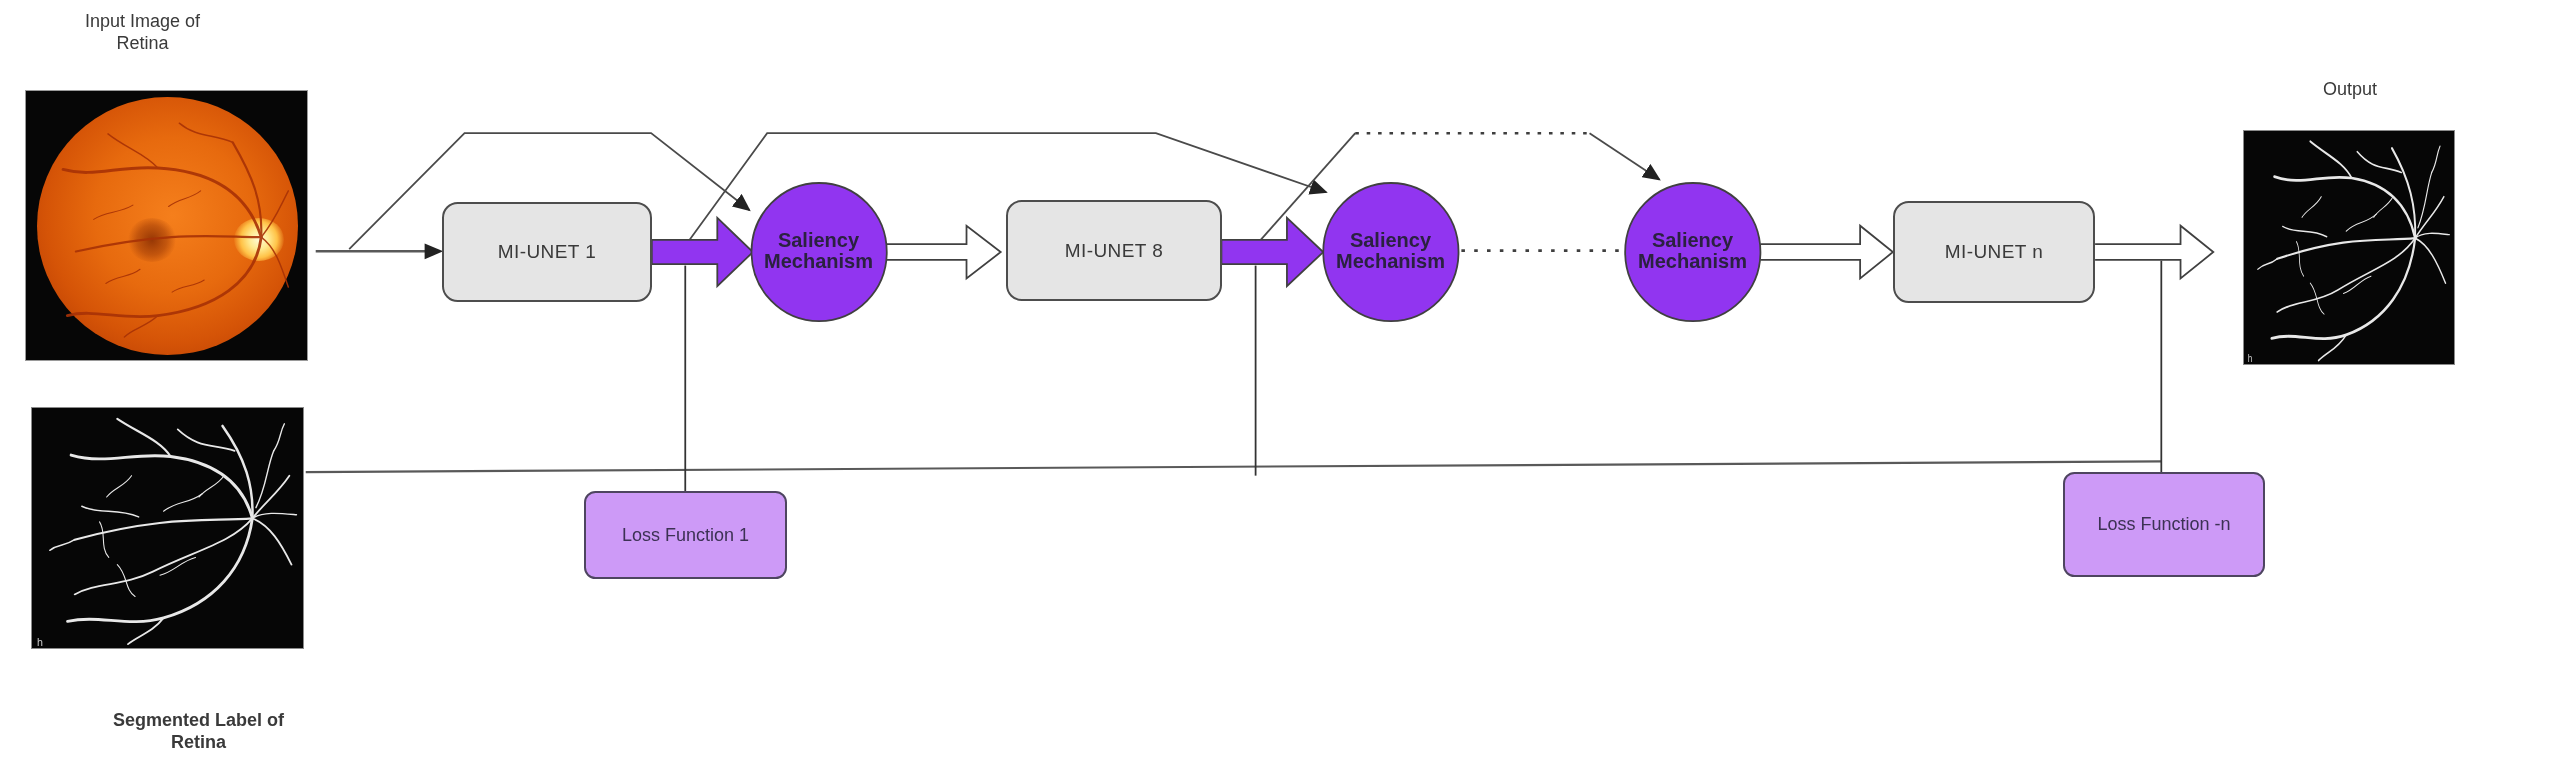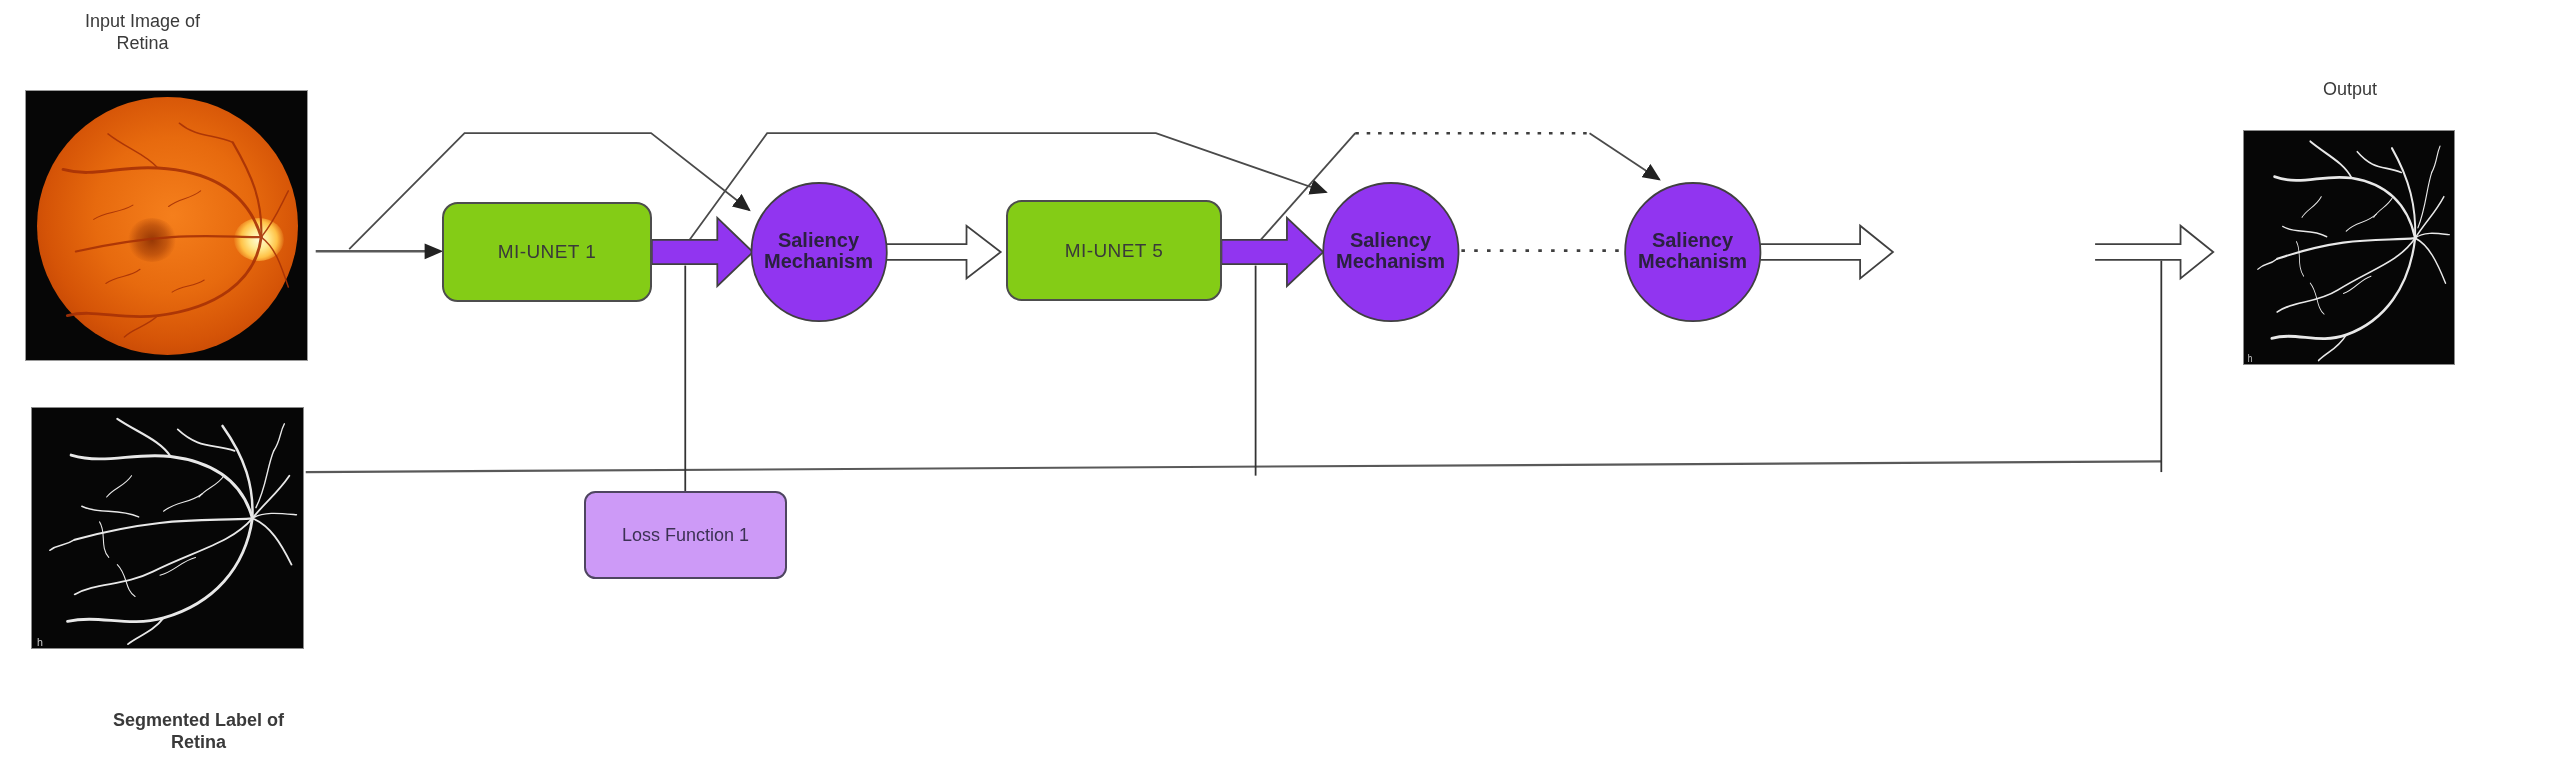--- a/index.html
+++ b/index.html
@@ -9,21 +9,21 @@
   }
   .abs{position:absolute;}
   svg{display:block;}
   
   .caption{
     position:absolute;text-align:center;color:#3a3a3a;
     font-size:18px;line-height:22px;
   }
   
   .unet-box{
-    position:absolute;background:#84cc16;border:2.1px solid #4d4d4d;border-radius:15.7px;
+    position:absolute;background:#e5e5e5;border:2.1px solid #4d4d4d;border-radius:15.7px;
     display:flex;align-items:center;justify-content:center;
     font-size:19px;color:#3a3a3a;letter-spacing:0.4px;box-sizing:border-box;
   }
   
   .loss-box{
     position:absolute;background:#cd9af7;border:2.1px solid #4e4560;border-radius:11.4px;
     display:flex;align-items:center;justify-content:center;
     font-size:18px;color:#3c3154;box-sizing:border-box;
   }
   
@@ -164,34 +164,40 @@
   <div class="img-panel" style="left:2243px;top:130px;width:212px;height:235px;border:1.4px solid #8a8a8a;">
     <svg width="212" height="235" viewBox="0 0 384 340" preserveAspectRatio="none">
       <use href="#vessel-art"></use>
     </svg>
   </div>
 
   <div class="unet-box" style="left:442px;top:202px;width:210px;height:100px;">
     <span>MI-UNET 1</span>
   </div>
   <div class="unet-box" style="left:1006px;top:200px;width:216px;height:101px;">
-    <span>MI-UNET 5</span>
+    <span>MI-UNET 8</span>
+  </div>
+  <div class="unet-box" style="left:1893px;top:201px;width:202px;height:102px;">
+    <span>MI-UNET n</span>
   </div>
 
   <div class="saliency-label" style="left:751px;top:230px;">
     <div>Saliency</div>
     <div>Mechanism</div>
   </div>
   <div class="saliency-label" style="left:1323px;top:230px;">
     <div>Saliency</div>
     <div>Mechanism</div>
   </div>
   <div class="saliency-label" style="left:1625px;top:230px;">
     <div>Saliency</div>
     <div>Mechanism</div>
   </div>
 
   <div class="loss-box" style="left:584px;top:491px;width:203px;height:88px;">
     <span>Loss Function 1</span>
   </div>
+  <div class="loss-box" style="left:2063px;top:472px;width:202px;height:105px;">
+    <span>Loss Function -n</span>
+  </div>
 
 </div>
 
 
 </body></html>

